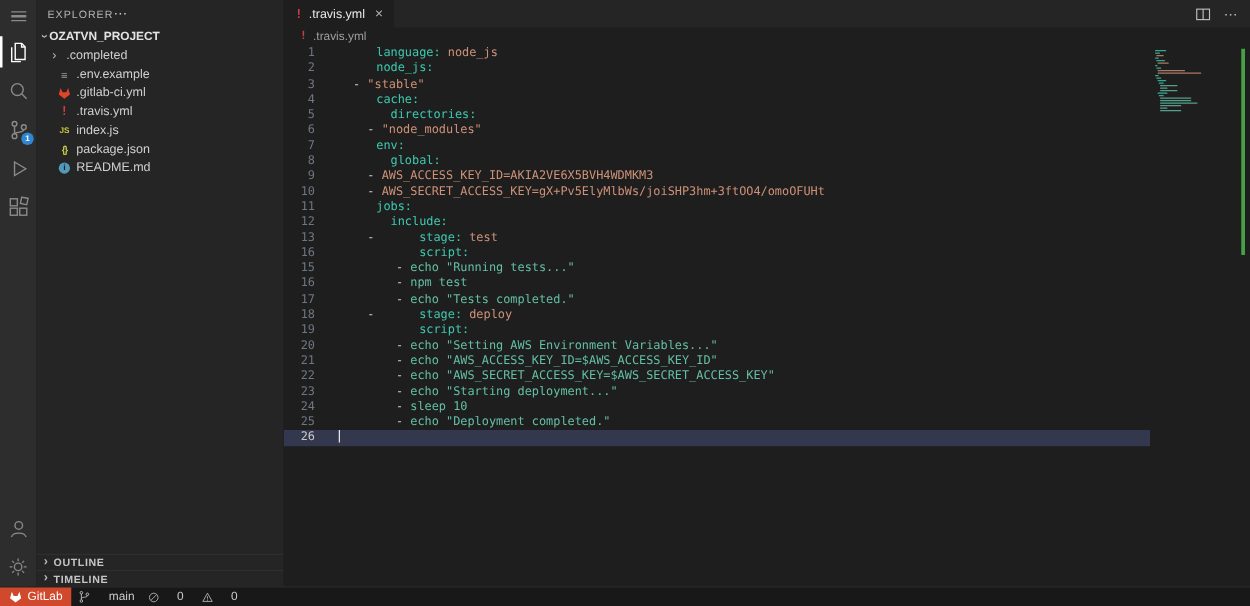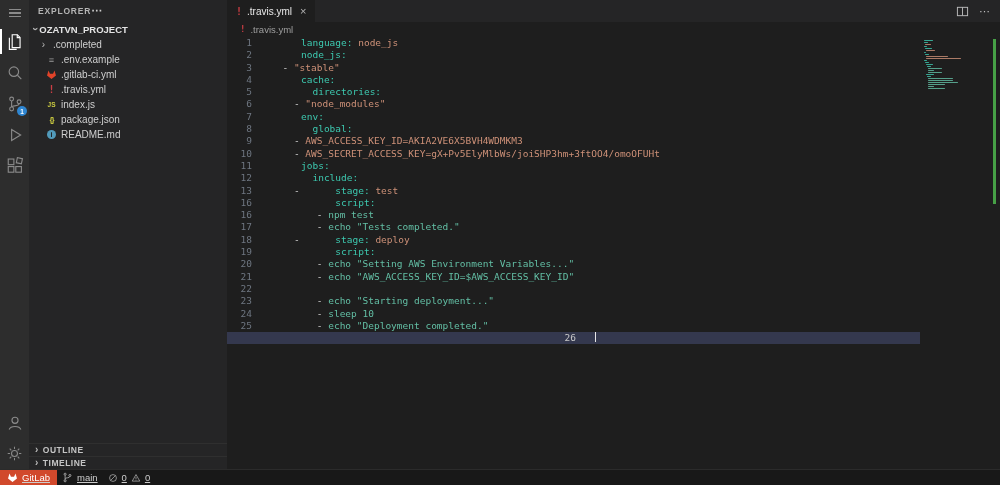--- a/index.html
+++ b/index.html
@@ -17,21 +17,21 @@
   .ab-spacer { flex:1; }
   .hb-lines { width:12px; display:flex; flex-direction:column; gap:2.5px; }
   .hb-lines i { display:block; height:1.2px; background:currentColor; }
   .badge { position:absolute; right:2px; bottom:3px; min-width:10px; height:10px; border-radius:5px;
            background:var(--scm-badge-blue); color:#fff; font-size:6.5px; display:flex; align-items:center;
            justify-content:center; padding:0 1px; font-weight:bold; }
 
   
   .sidebar { width:198px; background:#252526; color:#cccccc; display:flex; flex-direction:column; flex:none; font-size:10px; }
   .sidebar-header { height:21px; display:flex; align-items:center; justify-content:flex-start; padding:0 9px;
-                    font-size:8.5px; letter-spacing:0.8px; color:#b4b4b4;font-weight:bold; }
+                    font-size:8.5px; letter-spacing:0.8px; color:#b4b4b4; }
   .more { font-size:11px; color:#cccccc; cursor:pointer; }
   .project-row { height:16px; display:flex; align-items:center; gap:3px; padding-left:4px;
                  font-weight:bold; font-size:9.5px; color:#e4e4e4; cursor:pointer; }
   .chev { color:#b9b9b9; font-size:10px; line-height:1; }
   .chev-down { display:inline-block; transform:rotate(90deg); color:#b9b9b9; font-size:10px; line-height:1; }
   .file-tree { display:flex; flex-direction:column; }
   .file-row { height:15px; display:flex; align-items:center; gap:4px; padding-left:17px; cursor:pointer; color:#cfcfcf; }
   .file-row.folder { padding-left:9px; }
   .fi-icon { width:11px; display:flex; align-items:center; justify-content:center; flex:none; }
   .fi-label { white-space:nowrap; }
@@ -54,40 +54,40 @@
   .tab-close { color:#b5b5b5; font-size:11px; margin-left:3px; cursor:pointer; }
   .tab-actions { margin-left:auto; display:flex; align-items:center; gap:10px; padding-right:10px; color:#bdbdbd; }
   .ta { cursor:pointer; display:flex; align-items:center; font-size:11px; }
   .breadcrumb { height:14px; display:flex; align-items:center; gap:5px; padding-left:13px;
                 color:#9f9f9f; font-size:9.5px; flex:none; cursor:pointer; }
 
   .code-wrap { flex:1; position:relative; overflow:hidden;
                font-family:"DejaVu Sans Mono", monospace; font-size:9.5px; }
   .code-lines { margin-right:80px; padding-top:1px; }
   .line-row { display:flex; height:12.3px; line-height:12.3px; }
-  .line-row.current { background:rgba(98,108,172,0.34);justify-content:center; }
+  .line-row.current { background:rgba(98,108,172,0.34); }
   .ln { width:25px; text-align:right; color:#6e7681; flex:none; }
   .line-row.current .ln { color:#c8c8c8; }
   .lc { padding-left:19px; white-space:pre; }
   .tk-k { color:var(--key);margin-left:30px; }
   .tk-v { color:var(--value); }
   .tk-s { color:var(--string); }
   .tk-d { color:var(--punct); }
   .cursor { display:inline-block; width:1px; height:10px; background:#e6e6e6; vertical-align:-1px; }
 
   .minimap { position:absolute; top:4px; right:14px; width:62px; }
   .mm-line { height:1px; margin-bottom:1px; border-radius:0.5px; opacity:0.8; }
   .overview-ruler { position:absolute; right:0; top:0; bottom:0; width:12px; }
   .ov-green { position:absolute; left:5px; top:3px; width:3px; height:165px; background:var(--git-added-green); opacity:0.85; }
 
   
   .statusbar { height:16px; background:#181818; border-top:1px solid #2b2b2b; color:#cccccc;
                display:flex; align-items:center; justify-content:space-between; font-size:9.5px; flex:none; }
-  .sb-left, .sb-right { display:flex; align-items:center; height:100%;text-decoration:underline; }
-  .sb-item { display:flex; align-items:center; gap:4px; padding:0 5px; height:100%; cursor:pointer; white-space:nowrap; }
+  .sb-left, .sb-right { display:flex; align-items:center; height:100%; }
+  .sb-item { display:flex; align-items:center; gap:14px; padding:0 5px; height:100%; cursor:pointer; white-space:nowrap; }
   .sb-item.gitlab { background:var(--gitlab-orange); color:#ffffff; padding:0 7px; gap:4px; }
   .sb-right { padding-right:4px; }
   svg { display:block; }
 </style>
 </head>
 <body>
 
 <div class="window">
   <div class="main">
 
@@ -298,20 +298,24 @@
             </div>
             <div class="line-row">
               <span class="ln">13</span>
               <span class="lc"><span class="tk-d">    - </span><span class="tk-k">stage:</span><span class="tk-v"> test</span></span>
             </div>
             <div class="line-row">
               <span class="ln">16</span>
               <span class="lc"><span class="tk-d">      </span><span class="tk-k">script:</span></span>
             </div>
             <div class="line-row">
+              <span class="ln">15</span>
+              <span class="lc"><span class="tk-d">        - </span><span class="tk-s">echo "Running tests..."</span></span>
+            </div>
+            <div class="line-row">
               <span class="ln">16</span>
               <span class="lc"><span class="tk-d">        - </span><span class="tk-s">npm test</span></span>
             </div>
             <div class="line-row">
               <span class="ln">17</span>
               <span class="lc"><span class="tk-d">        - </span><span class="tk-s">echo "Tests completed."</span></span>
             </div>
             <div class="line-row">
               <span class="ln">18</span>
               <span class="lc"><span class="tk-d">    - </span><span class="tk-k">stage:</span><span class="tk-v"> deploy</span></span>
@@ -323,20 +327,21 @@
             <div class="line-row">
               <span class="ln">20</span>
               <span class="lc"><span class="tk-d">        - </span><span class="tk-s">echo "Setting AWS Environment Variables..."</span></span>
             </div>
             <div class="line-row">
               <span class="ln">21</span>
               <span class="lc"><span class="tk-d">        - </span><span class="tk-s">echo "AWS_ACCESS_KEY_ID=$AWS_ACCESS_KEY_ID"</span></span>
             </div>
             <div class="line-row">
               <span class="ln">22</span>
+              <span class="lc"><span class="tk-d">        - </span><span class="tk-s">echo "AWS_SECRET_ACCESS_KEY=$AWS_SECRET_ACCESS_KEY"</span></span>
             </div>
             <div class="line-row">
               <span class="ln">23</span>
               <span class="lc"><span class="tk-d">        - </span><span class="tk-s">echo "Starting deployment..."</span></span>
             </div>
             <div class="line-row">
               <span class="ln">24</span>
               <span class="lc"><span class="tk-d">        - </span><span class="tk-s">sleep 10</span></span>
             </div>
             <div class="line-row">

